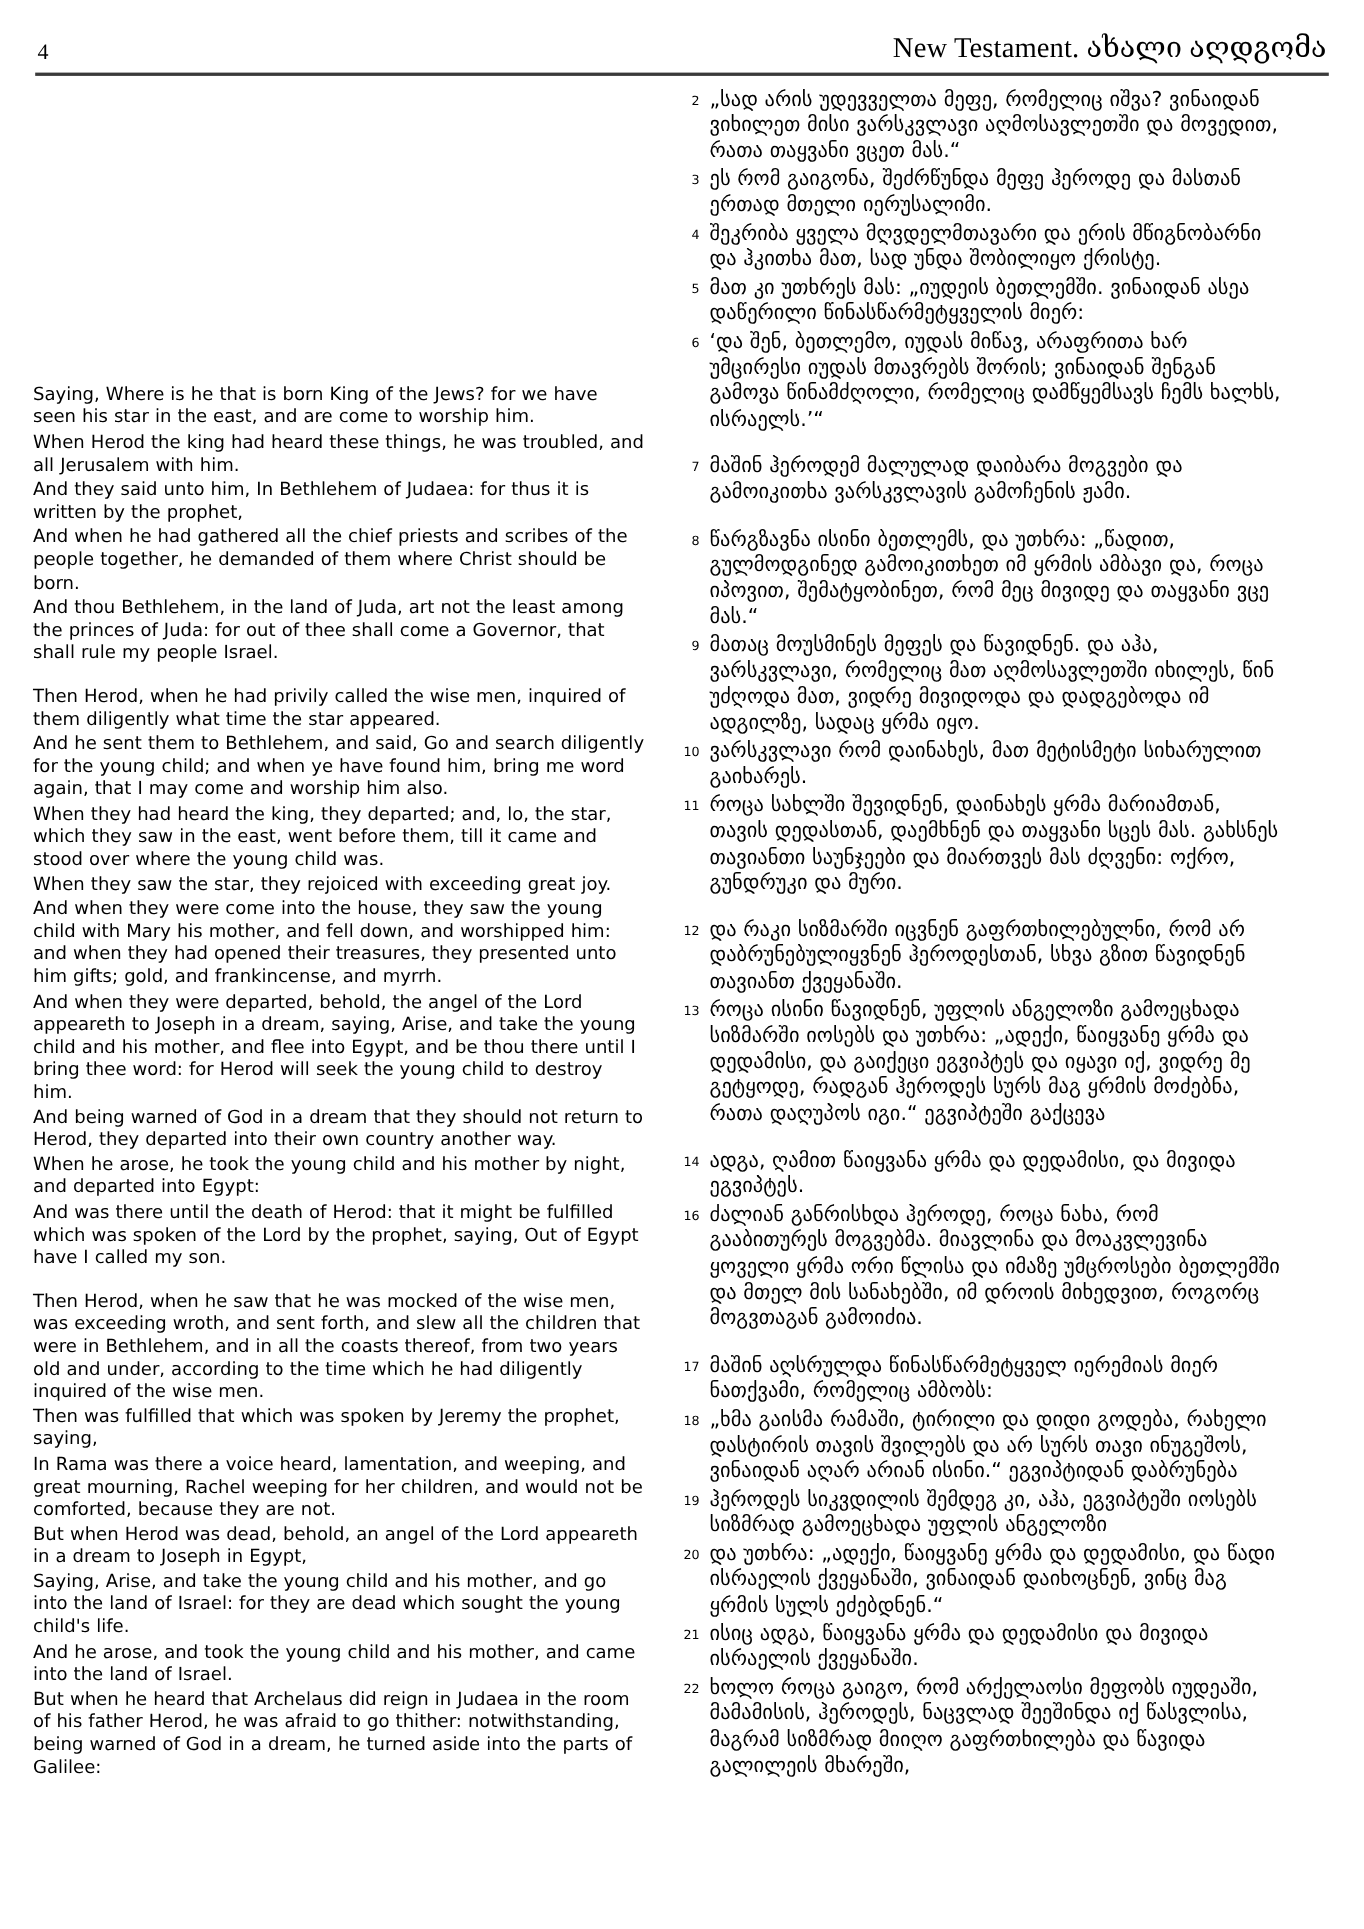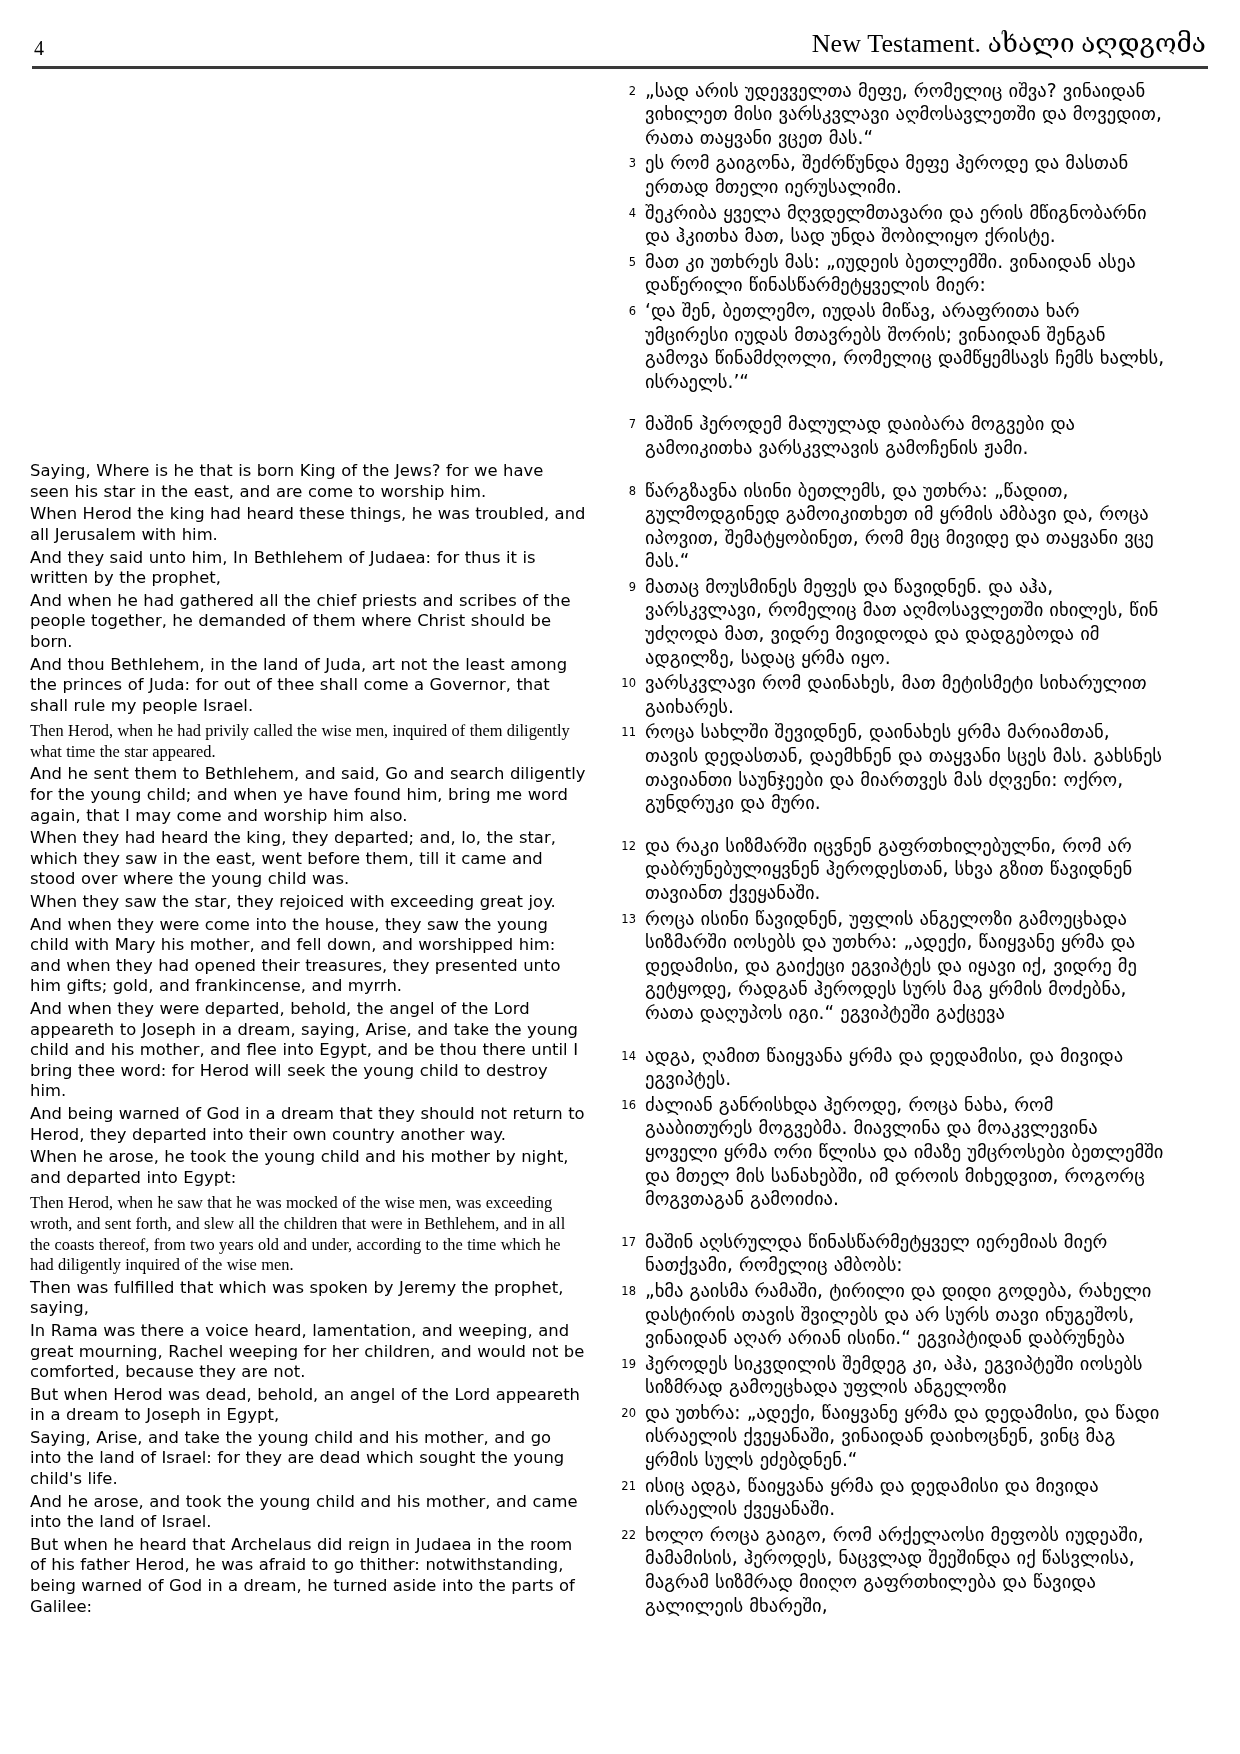--- a/index.html
+++ b/index.html
@@ -61,21 +61,21 @@
 
   
   .en-para {
     font-family: "DejaVu Sans", sans-serif;
     font-size: 16.4px;
     line-height: 20.6px;
     margin: 0 0 2px 0;
     text-align: left;
     word-spacing: .3px;
   }
-  .en-para.gap-before { margin-top: 5px; font-family: Liberation Serif, serif; }
+  .en-para.gap-before { margin-top: 19px; }
 
   
   .ka-verse {
     display: flex;
     align-items: flex-start;
     margin: 0 0 2px 0;
   }
   .ka-verse.gap-before { margin-top: 19px; }
   .ka-num {
     flex: 0 0 34px;
@@ -116,20 +116,21 @@
         <p class="en-para">And when he had gathered all the chief priests and scribes of the people together, he demanded of them where Christ should be born.</p>
         <p class="en-para">And thou Bethlehem, in the land of Juda, art not the least among the princes of Juda: for out of thee shall come a Governor, that shall rule my people Israel.</p>
         <p class="en-para gap-before">Then Herod, when he had privily called the wise men, inquired of them diligently what time the star appeared.</p>
         <p class="en-para">And he sent them to Bethlehem, and said, Go and search diligently for the young child; and when ye have found him, bring me word again, that I may come and worship him also.</p>
         <p class="en-para">When they had heard the king, they departed; and, lo, the star, which they saw in the east, went before them, till it came and stood over where the young child was.</p>
         <p class="en-para">When they saw the star, they rejoiced with exceeding great joy.</p>
         <p class="en-para">And when they were come into the house, they saw the young child with Mary his mother, and fell down, and worshipped him: and when they had opened their treasures, they presented unto him gifts; gold, and frankincense, and myrrh.</p>
         <p class="en-para">And when they were departed, behold, the angel of the Lord appeareth to Joseph in a dream, saying, Arise, and take the young child and his mother, and flee into Egypt, and be thou there until I bring thee word: for Herod will seek the young child to destroy him.</p>
         <p class="en-para">And being warned of God in a dream that they should not return to Herod, they departed into their own country another way.</p>
         <p class="en-para">When he arose, he took the young child and his mother by night, and departed into Egypt:</p>
+        <p class="en-para">And was there until the death of Herod: that it might be fulfilled which was spoken of the Lord by the prophet, saying, Out of Egypt have I called my son.</p>
         <p class="en-para gap-before">Then Herod, when he saw that he was mocked of the wise men, was exceeding wroth, and sent forth, and slew all the children that were in Bethlehem, and in all the coasts thereof, from two years old and under, according to the time which he had diligently inquired of the wise men.</p>
         <p class="en-para">Then was fulfilled that which was spoken by Jeremy the prophet, saying,</p>
         <p class="en-para">In Rama was there a voice heard, lamentation, and weeping, and great mourning, Rachel weeping for her children, and would not be comforted, because they are not.</p>
         <p class="en-para">But when Herod was dead, behold, an angel of the Lord appeareth in a dream to Joseph in Egypt,</p>
         <p class="en-para">Saying, Arise, and take the young child and his mother, and go into the land of Israel: for they are dead which sought the young child's life.</p>
         <p class="en-para">And he arose, and took the young child and his mother, and came into the land of Israel.</p>
         <p class="en-para">But when he heard that Archelaus did reign in Judaea in the room of his father Herod, he was afraid to go thither: notwithstanding, being warned of God in a dream, he turned aside into the parts of Galilee:</p>
       </div>
 
     <div class="col" id="ka-col">

